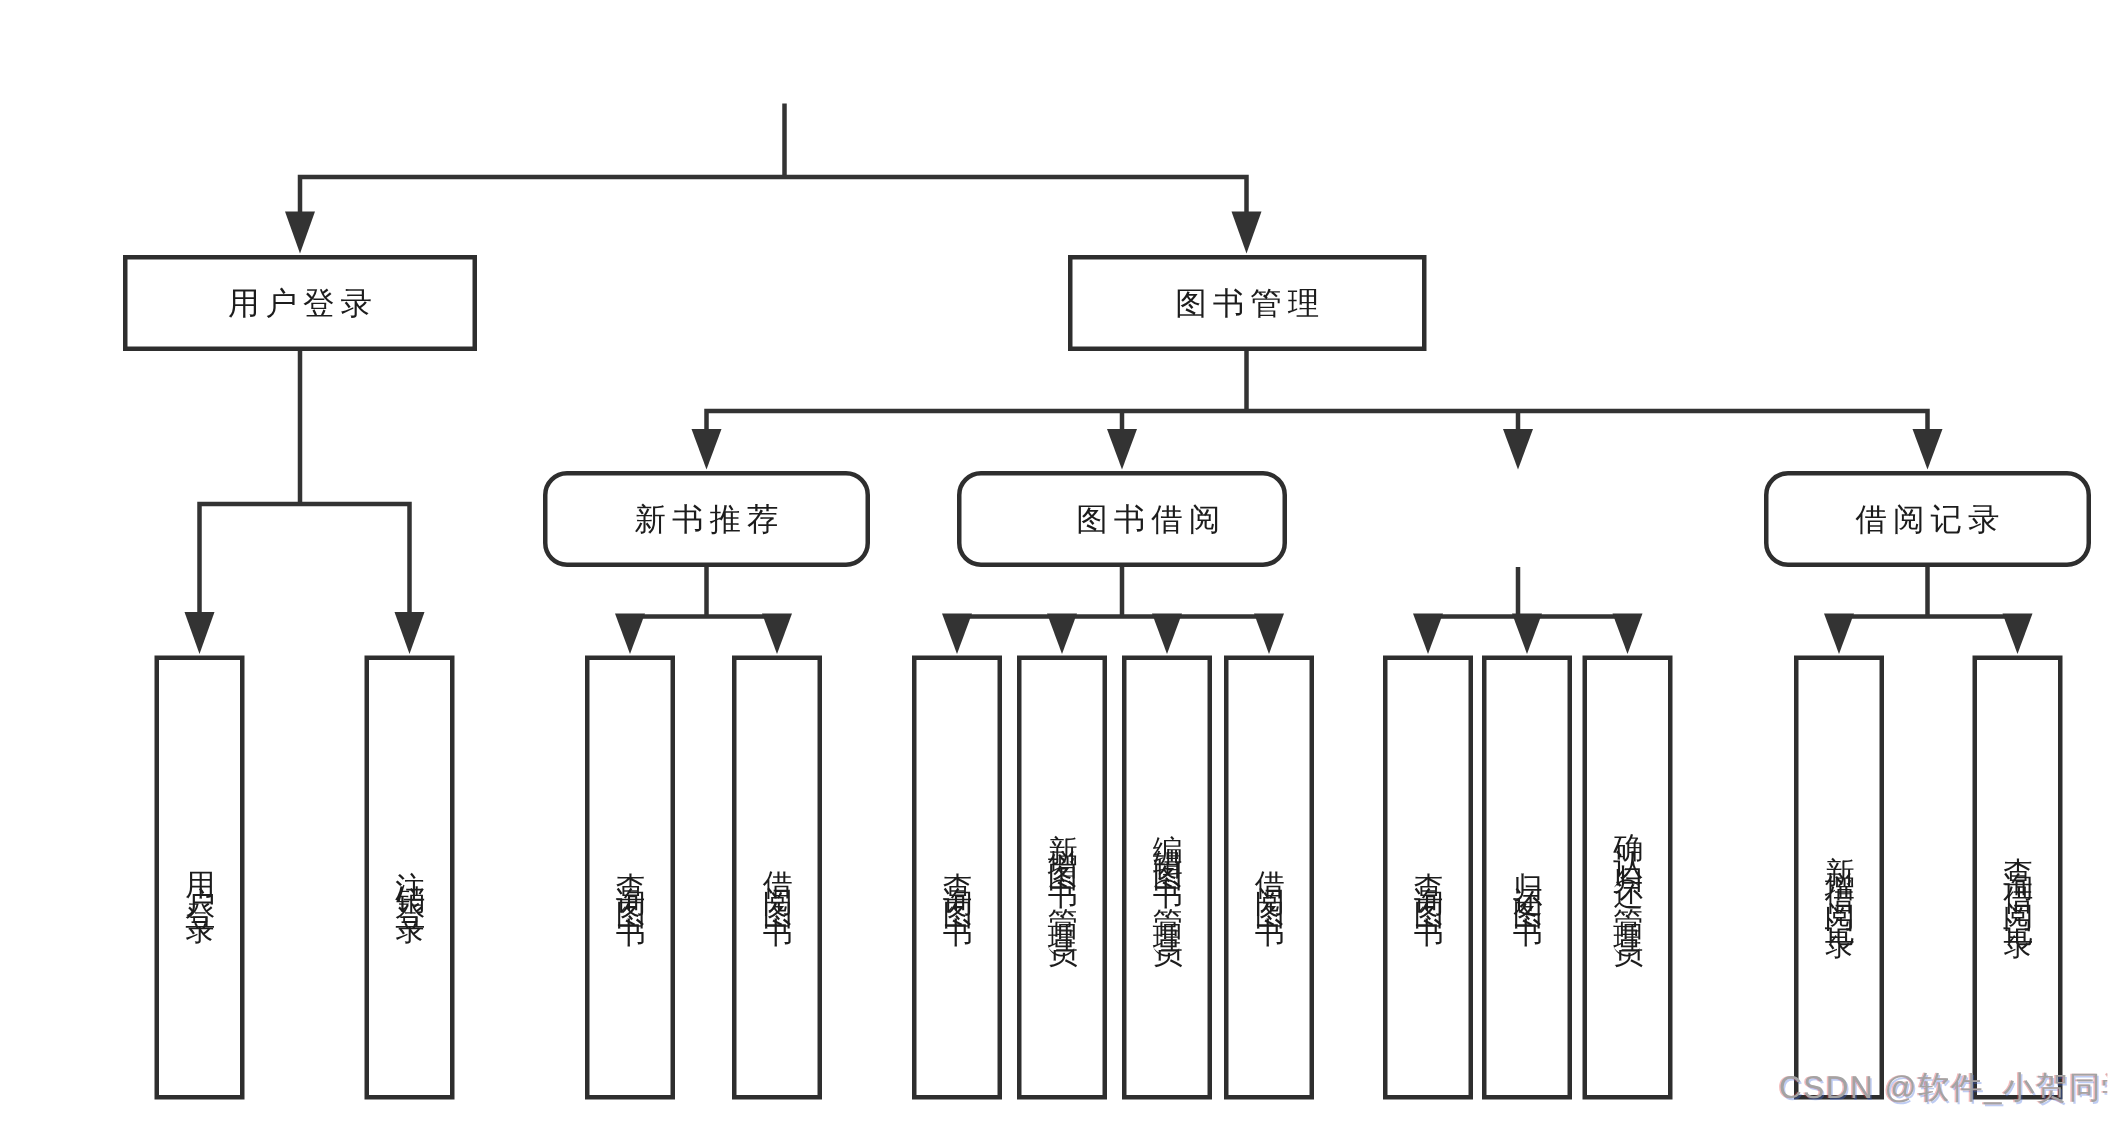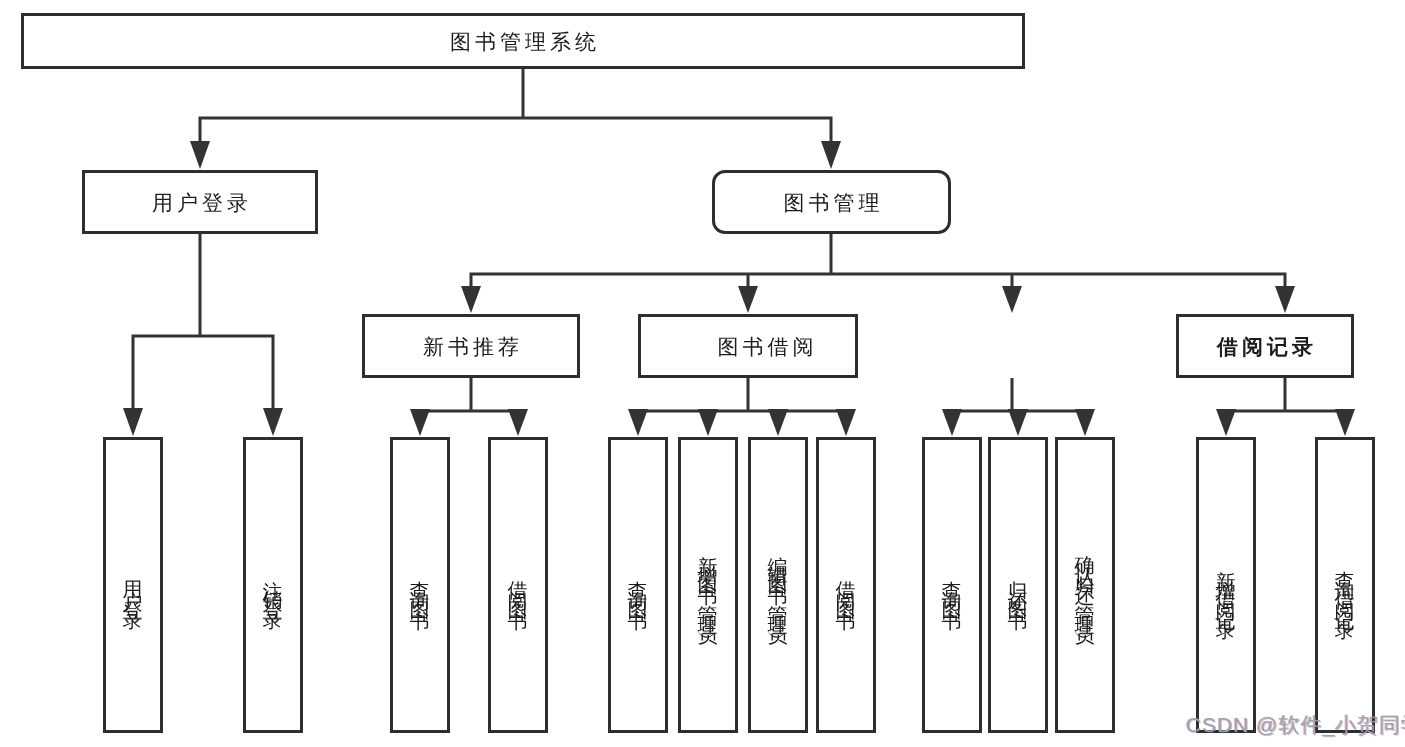--- a/index.html
+++ b/index.html
@@ -38,21 +38,21 @@
     writing-mode: vertical-lr;
     text-orientation: mixed;
     font-size: 20px;
     letter-spacing: 10px;
     line-height: 1;
     color: #1c1c1c;
     white-space: nowrap;
   }
   .root   { left: 21px;  top: 13px;  width: 1004px; height: 56px; }
   .lv2    { top: 170px; height: 64px; }
-  .lv3    { top: 314px; height: 64px; }
+  .lv3    { top: 314px; height: 64px; border-radius: 16px; }
   .leaf   { top: 437px; width: 60px; height: 296px; }
   #watermark {
     position: absolute;
     left: 1186px;
     top: 711px;
     font-size: 21px;
     letter-spacing: 1px;
     color: #a3a3a3;
     white-space: nowrap;
     z-index: 5;
@@ -102,38 +102,35 @@
       <path d="M768,409 L788,409 L778,436 Z"></path>
       <path d="M836,409 L856,409 L846,436 Z"></path>
       <path d="M942,409 L962,409 L952,436 Z"></path>
       <path d="M1008,409 L1028,409 L1018,436 Z"></path>
       <path d="M1075,409 L1095,409 L1085,436 Z"></path>
       <path d="M1216,409 L1236,409 L1226,436 Z"></path>
       <path d="M1335,409 L1355,409 L1345,436 Z"></path>
     </g>
   </svg>
 
-  <div class="node root">
-    <span class="hlabel">图书管理系统</span>
-  </div>
 
   <div class="node lv2" style="left:82px; width:236px;">
     <span class="hlabel">用户登录</span>
   </div>
-  <div class="node lv2" style="left:712px; width:239px;border-radius:13px;">
+  <div class="node lv2" style="left:712px; width:239px;">
     <span class="hlabel">图书管理</span>
   </div>
 
   <div class="node lv3" style="left:362px; width:218px;">
     <span class="hlabel">新书推荐</span>
   </div>
   <div class="node lv3" style="left:638px; width:220px;padding-left:35px;">
     <span class="hlabel">图书借阅</span>
   </div>
-  <div class="node lv3" style="left:1176px; width:178px;font-weight:bold;">
+  <div class="node lv3" style="left:1176px; width:218px;">
     <span class="hlabel">借阅记录</span>
   </div>
 
   <div class="node leaf" style="left:103px;">
     <span class="vlabel">用户登录</span>
   </div>
   <div class="node leaf" style="left:243px;">
     <span class="vlabel">注销登录</span>
   </div>
   <div class="node leaf" style="left:390px;">

